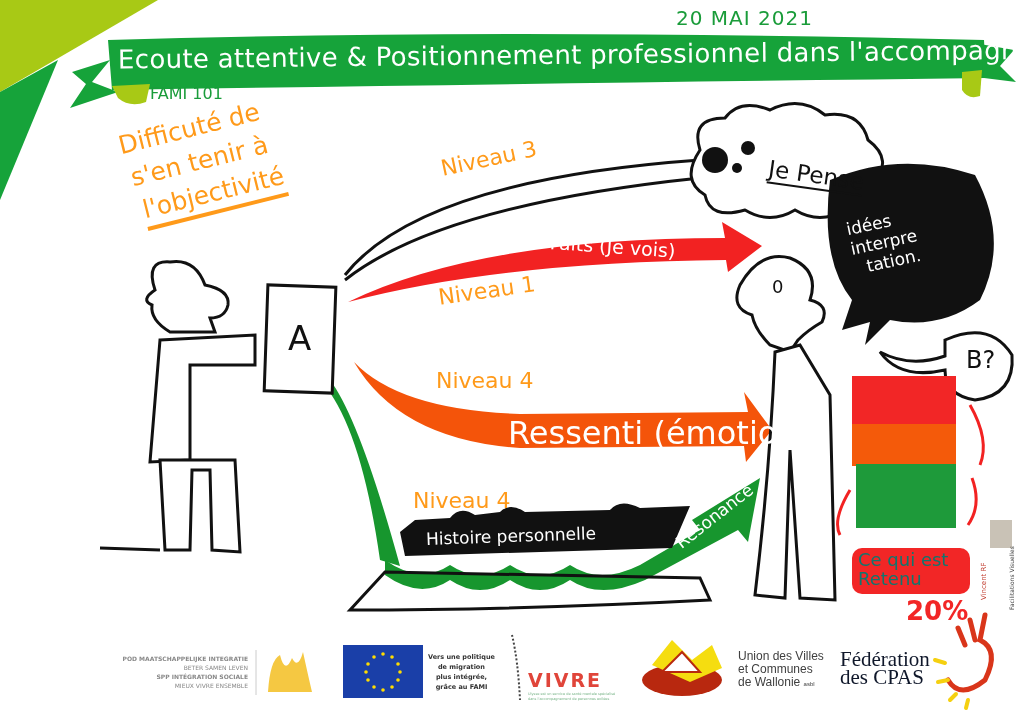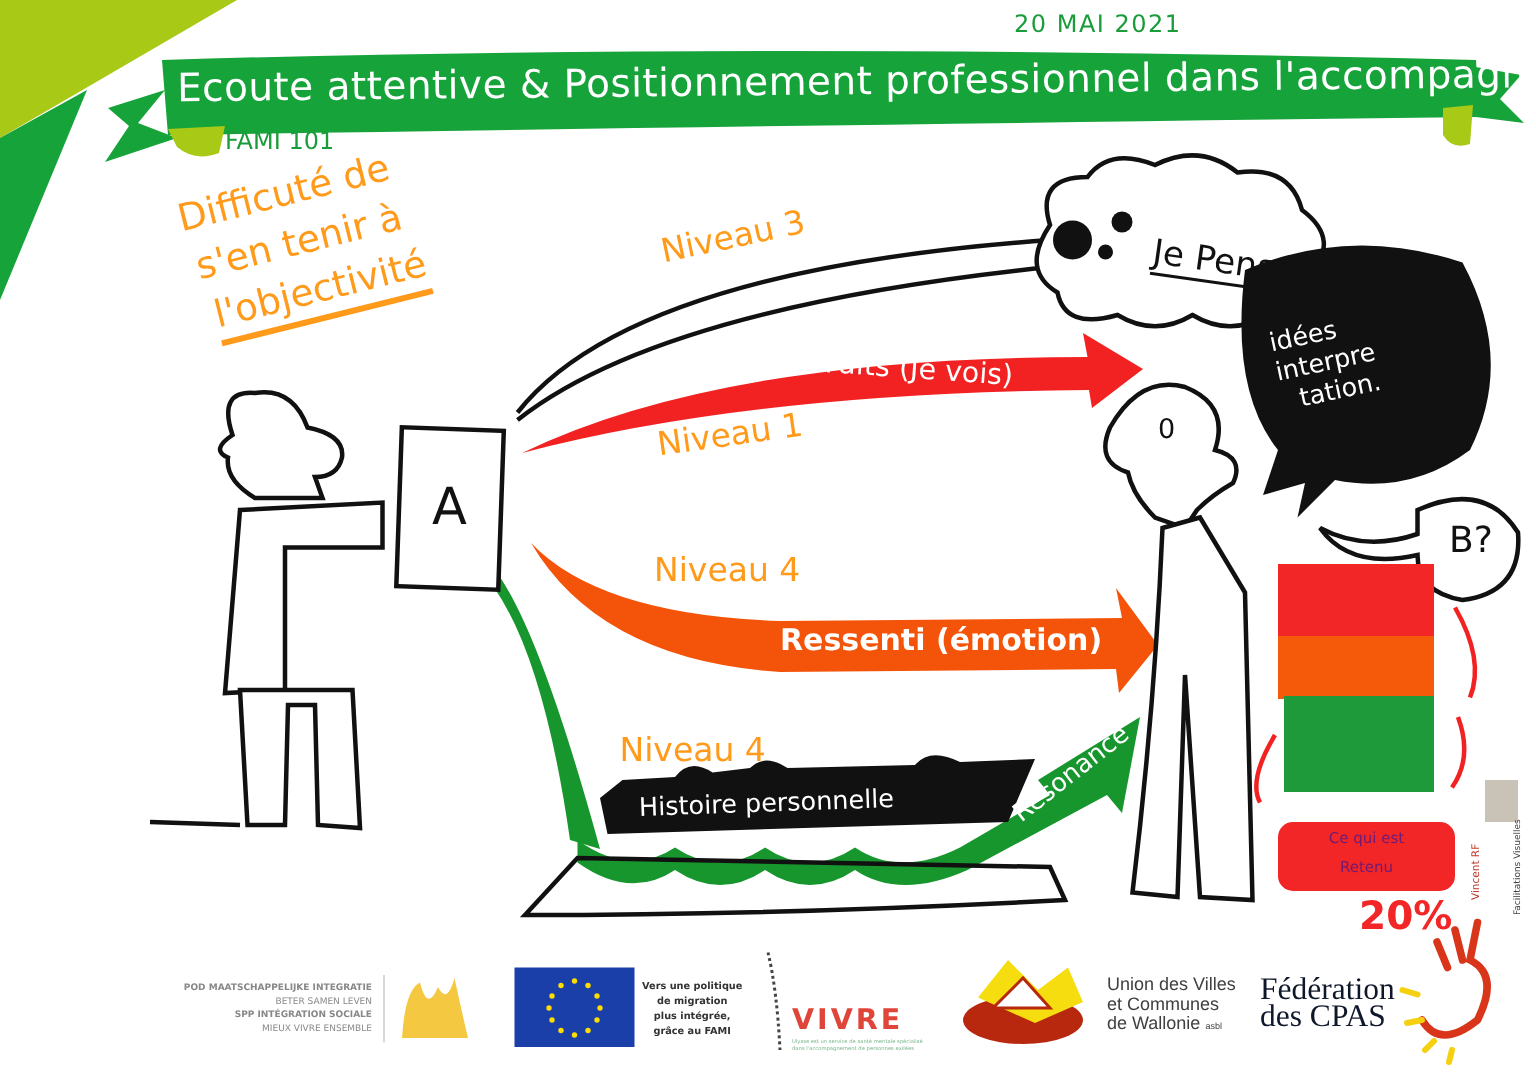--- a/index.html
+++ b/index.html
@@ -2,21 +2,21 @@
 <html><head>
 <meta charset="utf-8">
 <style>
   html, body { margin:0; padding:0; }
   body { width:1024px; height:724px; background:#ffffff; position:relative; overflow:hidden;
          font-family:"DejaVu Sans", sans-serif; }
   .abs { position:absolute; }
   svg.canvas { position:absolute; left:0; top:0; }
   .banner-title { position:absolute; left:118px; top:40px; width:860px; color:#fff;
      font-size:26px; letter-spacing:0.3px; transform:rotate(-0.6deg); white-space:nowrap; }
-  .date { position:absolute; left:676px; top:6px; color:#1a9c3a; font-size:16px; letter-spacing:1px;text-align:right; }
+  .date { position:absolute; left:676px; top:6px; color:#1a9c3a; font-size:20px; letter-spacing:1px;text-align:right; }
   .fami { position:absolute; left:150px; top:84px; color:#1a9c3a; font-size:16px; }
   .orange { color:#ff9a1a; }
   .difficulty { position:absolute; left:115px; top:130px; font-size:25px; line-height:34px; transform:rotate(-14deg); transform-origin:left top; }
   .niv { position:absolute; font-size:22px; color:#ff9a1a; }
   .white-label { position:absolute; color:#fff; }
   .footer-text { position:absolute; color:#555; }
 </style>
 </head>
 <body>
 
@@ -123,36 +123,36 @@
   <div style="margin-left:8px;border-bottom:4px solid #ff9a1a;display:inline-block;">l'objectivité</div>
 </div>
 
 <div class="abs" style="left:288px;top:318px;font-size:34px;color:#111;">A</div>
 
 <div class="niv" style="left:440px;top:146px;transform:rotate(-12deg);">Niveau 3</div>
 <div class="white-label" style="left:512px;top:234px;font-size:19px;transform:rotate(4deg);">Les Faits (Je vois)</div>
 <div class="niv" style="left:438px;top:278px;transform:rotate(-8deg);">Niveau 1</div>
 
 <div class="niv" style="left:436px;top:368px;">Niveau 4</div>
-<div class="white-label" style="left:520px;top:414px;font-size:20px;font-weight:bold;">Ressenti (émotion)</div>
+<div class="white-label" style="left:508px;top:414px;font-size:32px;">Ressenti (émotion)</div>
 
 <div class="niv" style="left:413px;top:488px;">Niveau 4</div>
 <div class="white-label" style="left:426px;top:526px;font-size:17px;transform:rotate(-2deg);">Histoire personnelle</div>
 <div class="white-label" style="left:668px;top:506px;font-size:17px;transform:rotate(-38deg);">Resonance</div>
 
 <div class="abs" style="left:768px;top:162px;font-size:23px;color:#111;transform:rotate(8deg);border-bottom:2px solid #111;">Je Pense</div>
 <div class="abs" style="left:850px;top:212px;font-size:17px;color:#fff;line-height:20px;transform:rotate(-12deg);">
   <div>idées</div>
   <div>interpre</div>
   <div style="margin-left:12px">tation.</div>
 </div>
 <div class="abs" style="left:966px;top:346px;font-size:24px;color:#111;">B?</div>
 <div class="abs" style="left:772px;top:276px;font-size:18px;color:#111;">0</div>
 
-<div class="abs" style="left:858px;top:550px;width:106px;text-align:center;color:#701a75;font-size:10px;line-height:19px;">
+<div class="abs" style="left:858px;top:550px;width:106px;color:#0f766e;font-size:18px;line-height:19px;">
   <div>Ce qui est</div>
   <div>Retenu</div>
 </div>
 <div class="abs" style="left:880px;top:596px;font-size:26px;color:#f22626;font-weight:bold;margin-left:26px;">20%</div>
 
 <div class="abs" style="left:980px;top:600px;font-size:7px;color:#c0392b;transform:rotate(-90deg);transform-origin:left top;white-space:nowrap;">Vincent RF</div>
 <div class="abs" style="left:1008px;top:610px;font-size:6px;color:#444;transform:rotate(-90deg);transform-origin:left top;white-space:nowrap;">Facilitations Visuelles</div>
 
 <div class="footer-text" style="left:112px;top:654px;font-size:6px;font-weight:bold;color:#888;text-align:right;width:136px;line-height:9px;">
   <div>POD MAATSCHAPPELIJKE INTEGRATIE</div>

